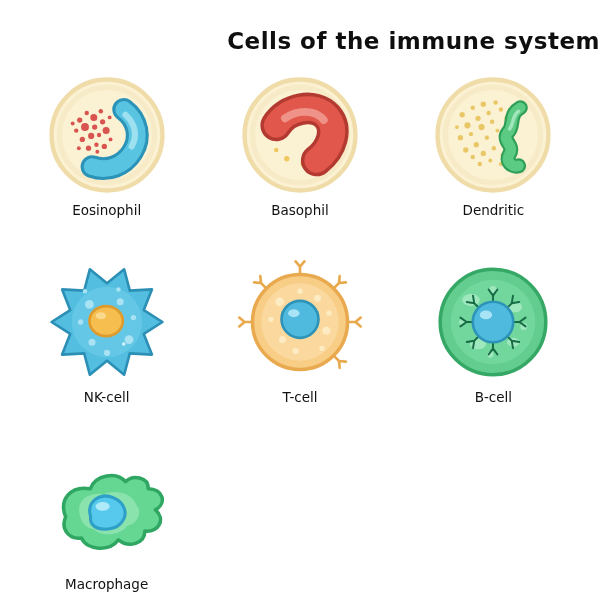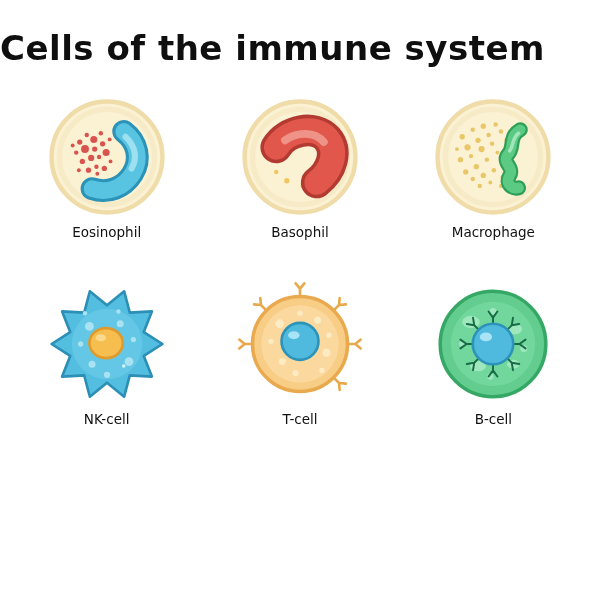--- a/index.html
+++ b/index.html
@@ -1,21 +1,21 @@
 <!DOCTYPE html>
 <html><head>
 <meta charset="utf-8">
 <style>
   html,body{margin:0;padding:0;}
   body{
     width:600px;height:600px;background:#ffffff;overflow:hidden;
     font-family:"DejaVu Sans", sans-serif;
   }
   .title{
-    text-align:left;font-size:34px;font-weight:700;color:#0f0f0f;
+    text-align:right;font-size:23px;font-weight:700;color:#0f0f0f;
     margin-top:28px;letter-spacing:.5px;
   }
   .grid{
     display:grid;grid-template-columns:repeat(3,1fr);
     row-gap:38px;margin-top:14px;padding:0 10px;
     justify-items:center;
   }
   figure{margin:0;display:flex;flex-direction:column;align-items:center;}
   figure svg{width:132px;height:132px;display:block;}
   figcaption{font-size:13.5px;color:#111;margin-top:1px;}
@@ -130,21 +130,21 @@
           <circle cx="94" cy="70" r="2.5"></circle>
           <circle cx="34" cy="66" r="2.2"></circle>
         <circle cx="96" cy="90" r="2.2"></circle>
       </g>
       <g fill="none" stroke-linecap="round">
         <path d="M106 44 C92 52 100 64 92 72 C84 82 100 86 94 96 C88 106 98 112 104 110" stroke="#2E9E58" stroke-width="17"></path>
         <path d="M106 44 C92 52 100 64 92 72 C84 82 100 86 94 96 C88 106 98 112 104 110" stroke-width="12" stroke="#5BCB84"></path>
         <path d="M104 48 C96 54 99 62 94 68" stroke="#A9E8C0" stroke-width="4" opacity="0.9"></path>
       </g>
     </svg>
-    <figcaption>Macrophage</figcaption>
+    <figcaption>Dendritic</figcaption>
   </figure>
 
   <figure>
     <svg viewBox="0 0 150 150">
       <path stroke="#2C8FB5" stroke-width="3" stroke-linejoin="round" d="M138,75 L116.8,88.6 L126,112 L100.9,110.6 L94.5,134.9 L75,119 L55.5,134.9 L49.1,110.6 L24,112 L33.2,88.6 L12,75 L33.2,61.4 L24,38 L49.1,39.4 L55.5,15.1 L75,31 L94.5,15.1 L100.9,39.4 L126,38 L116.8,61.4 Z" fill="#53BEE0"></path>
       <circle cx="75" cy="75" r="40" fill="#6FCDE9" opacity="0.6"></circle>
       <g fill="#A9E2F3">
         <circle cx="55" cy="55" r="5"></circle>
           <circle cx="90" cy="52" r="4"></circle>
           <circle cx="100" cy="95" r="5"></circle>
@@ -221,16 +221,27 @@
         <use href="#ab-y" transform="translate(97,53) rotate(45)"></use>
       </g>
       <g>
         <circle cx="75" cy="75" r="23" stroke="#2E93B8" stroke-width="3" fill="#4FB9DE"></circle>
         <ellipse cx="67" cy="67" rx="7" ry="5" fill="#A8E4F5"></ellipse>
       </g>
     </svg>
     <figcaption>B-cell</figcaption>
   </figure>
 
+  <figure>
+    <svg viewBox="0 0 150 150">
+      <path stroke="#2FA763" stroke-width="4" stroke-linejoin="round" d="M28 84 C20 64 34 48 56 52 C62 36 86 32 96 44 C104 36 122 38 122 52 C138 52 144 68 130 76 C142 86 134 102 118 100 C118 114 100 120 88 110 C78 124 52 122 46 108 C32 110 22 98 28 84 Z" fill="#66D693"></path>
+      <path d="M44 82 C40 66 52 56 70 58 C88 52 104 58 108 70 C116 78 110 92 98 94 C92 104 70 108 60 98 C50 96 46 90 44 82 Z" fill="#93E5B4" opacity="0.8"></path>
+      <g>
+        <path d="M56 82 C52 66 68 56 82 62 C96 68 100 82 90 92 C82 100 64 100 58 92 C55 88 57 86 56 82 Z" stroke="#2E9FC7" stroke-width="3.5" fill="#57C9EC"></path>
+        <ellipse cx="70" cy="72" rx="8" ry="5" fill="#AEEAF8"></ellipse>
+      </g>
+    </svg>
+    <figcaption>Macrophage</figcaption>
+  </figure>
 
 
 
 </div>
 
 </body></html>

